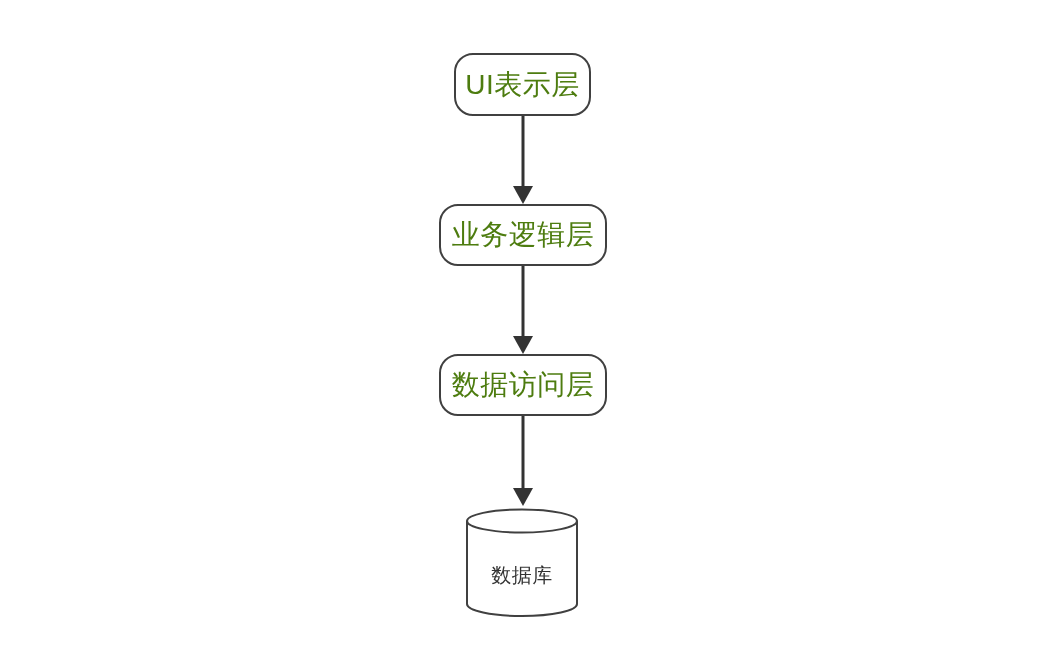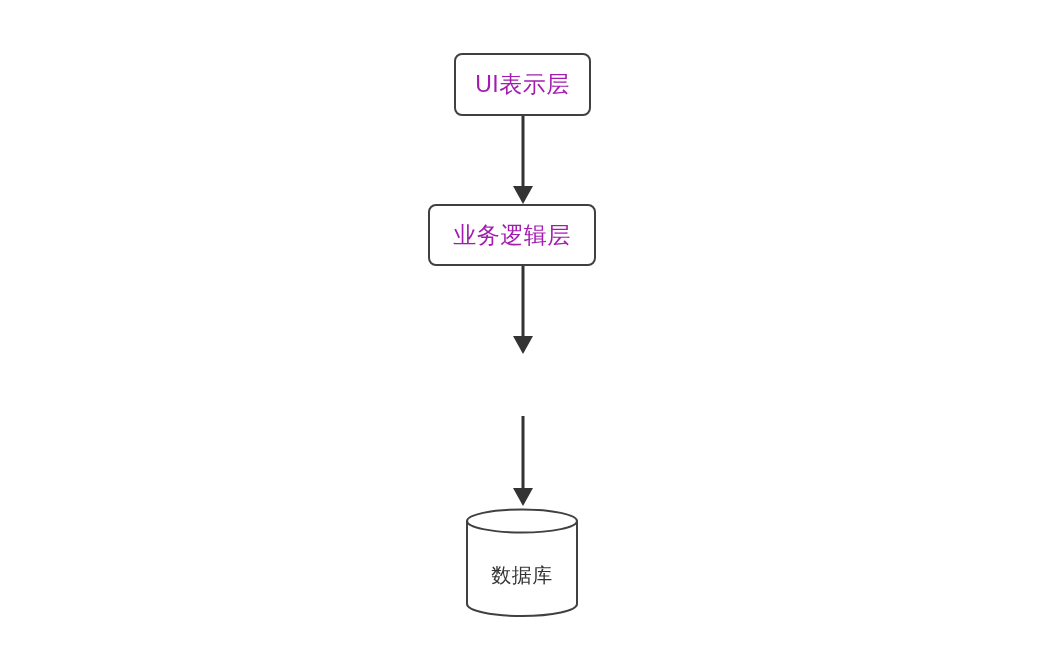--- a/index.html
+++ b/index.html
@@ -19,32 +19,32 @@
     position: absolute;
     left: 0;
     top: 0;
     width: 1046px;
     height: 669px;
   }
   .node-box {
     position: absolute;
     box-sizing: border-box;
     border: 2px solid #404040;
-    border-radius: 8px;
+    border-radius: 19px;
     background: #ffffff;
     display: flex;
     align-items: center;
     justify-content: center;
-    color: #a21caf;
-    font-size: 23px;
+    color: #4d7c0f;
+    font-size: 28px;
     letter-spacing: 0.5px;
     white-space: nowrap;
   }
   .node-ui     { left: 454px; top: 53px;  width: 137px; height: 63px; }
-  .node-biz    { left: 428px; top: 204px; width: 168px; height: 62px; }
+  .node-biz    { left: 439px; top: 204px; width: 168px; height: 62px; }
   .node-dal    { left: 439px; top: 354px; width: 168px; height: 62px; }
   .cylinder-wrap {
     position: absolute;
     left: 465px;
     top: 508px;
     width: 114px;
     height: 110px;
   }
   .cylinder-wrap svg {
     position: absolute;
@@ -87,20 +87,23 @@
   </svg>
 
   <div class="node-box node-ui">
     <span>UI表示层</span>
   </div>
 
   <div class="node-box node-biz">
     <span>业务逻辑层</span>
   </div>
 
+  <div class="node-box node-dal">
+    <span>数据访问层</span>
+  </div>
 
   <div class="cylinder-wrap">
     <svg width="114" height="110" viewBox="0 0 114 110" xmlns="http://www.w3.org/2000/svg" aria-hidden="true">
       <path d="M 2 13 L 2 96 A 55 12 0 0 0 112 96 L 112 13" fill="#ffffff" stroke="#404040" stroke-width="2"></path>
       <ellipse cx="57" cy="13" rx="55" ry="11.5" fill="#ffffff" stroke="#404040" stroke-width="2"></ellipse>
     </svg>
     <div class="cylinder-label">数据库</div>
   </div>
 
 </div>

